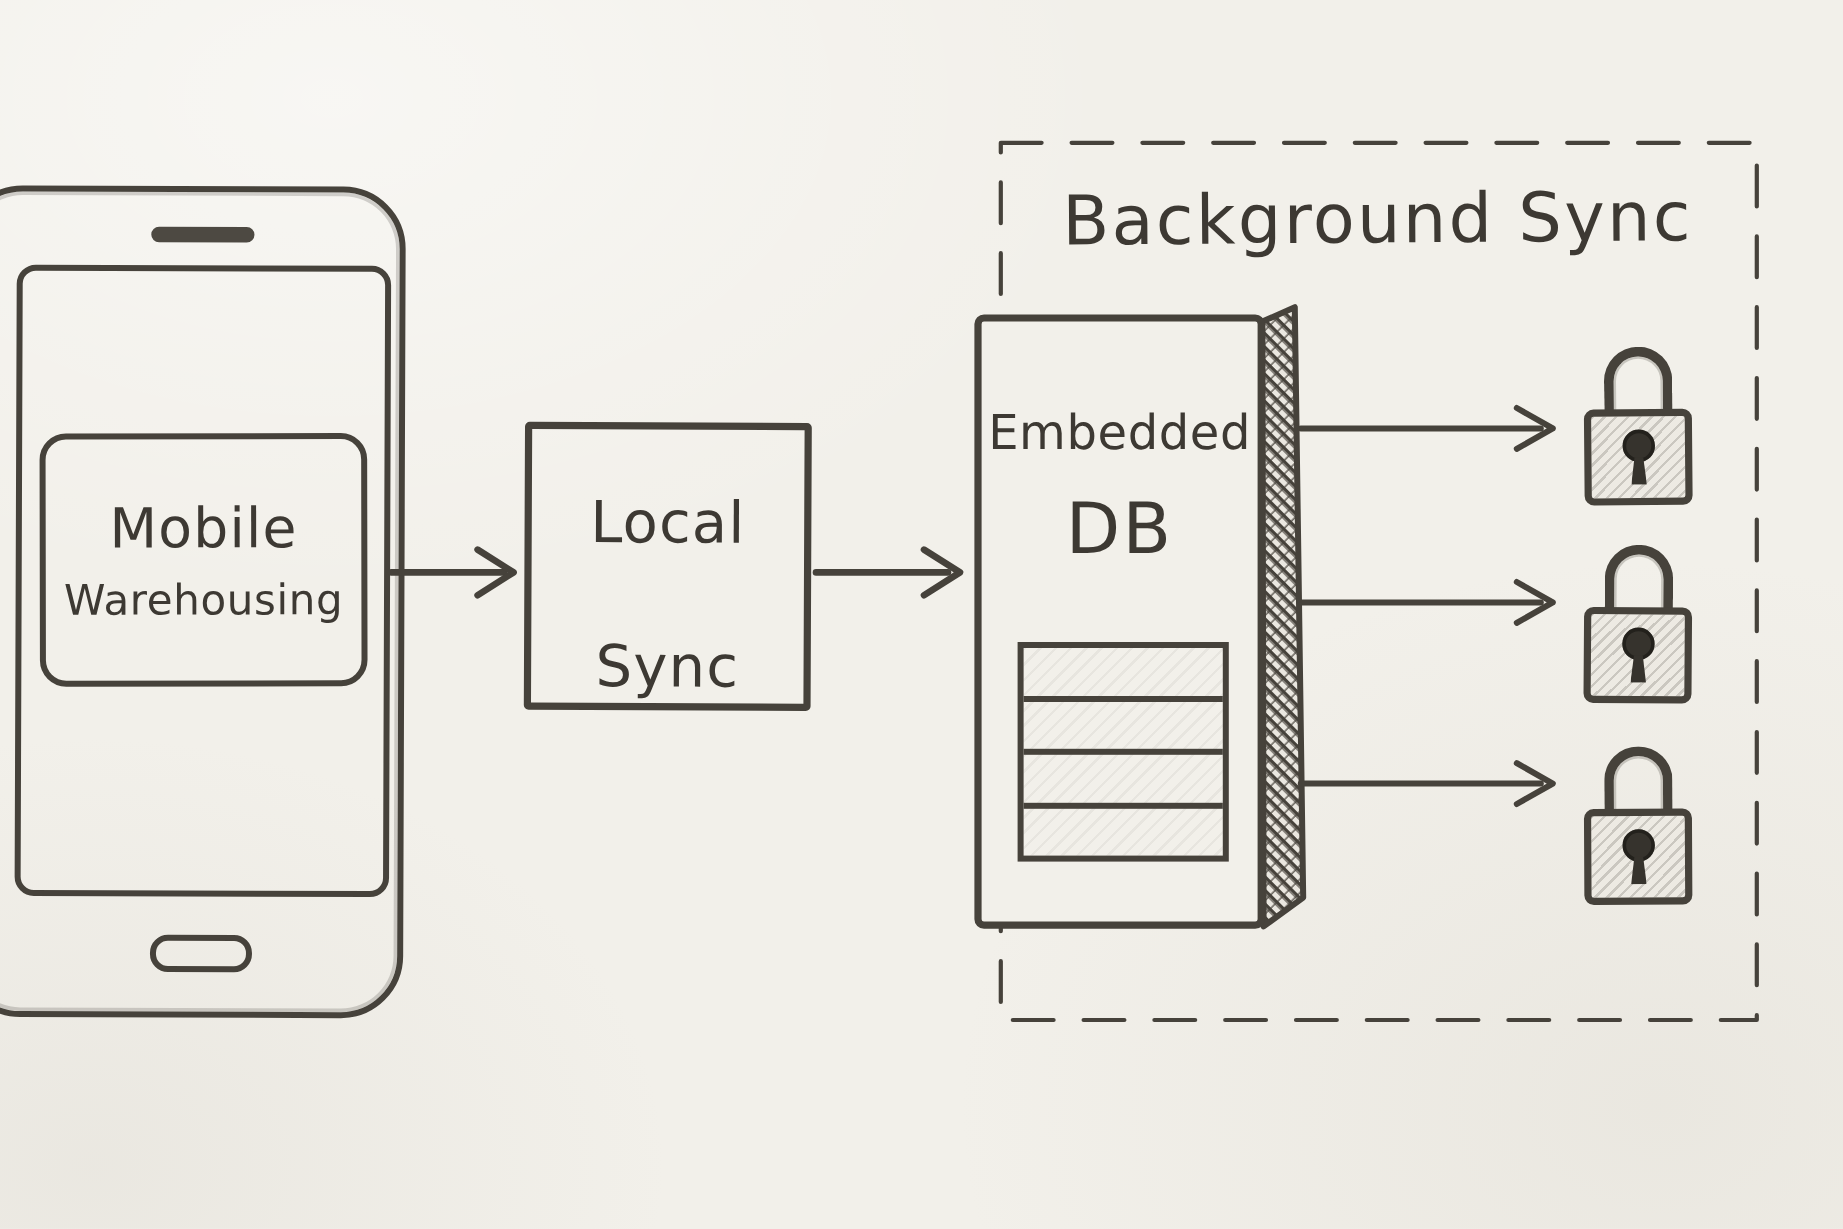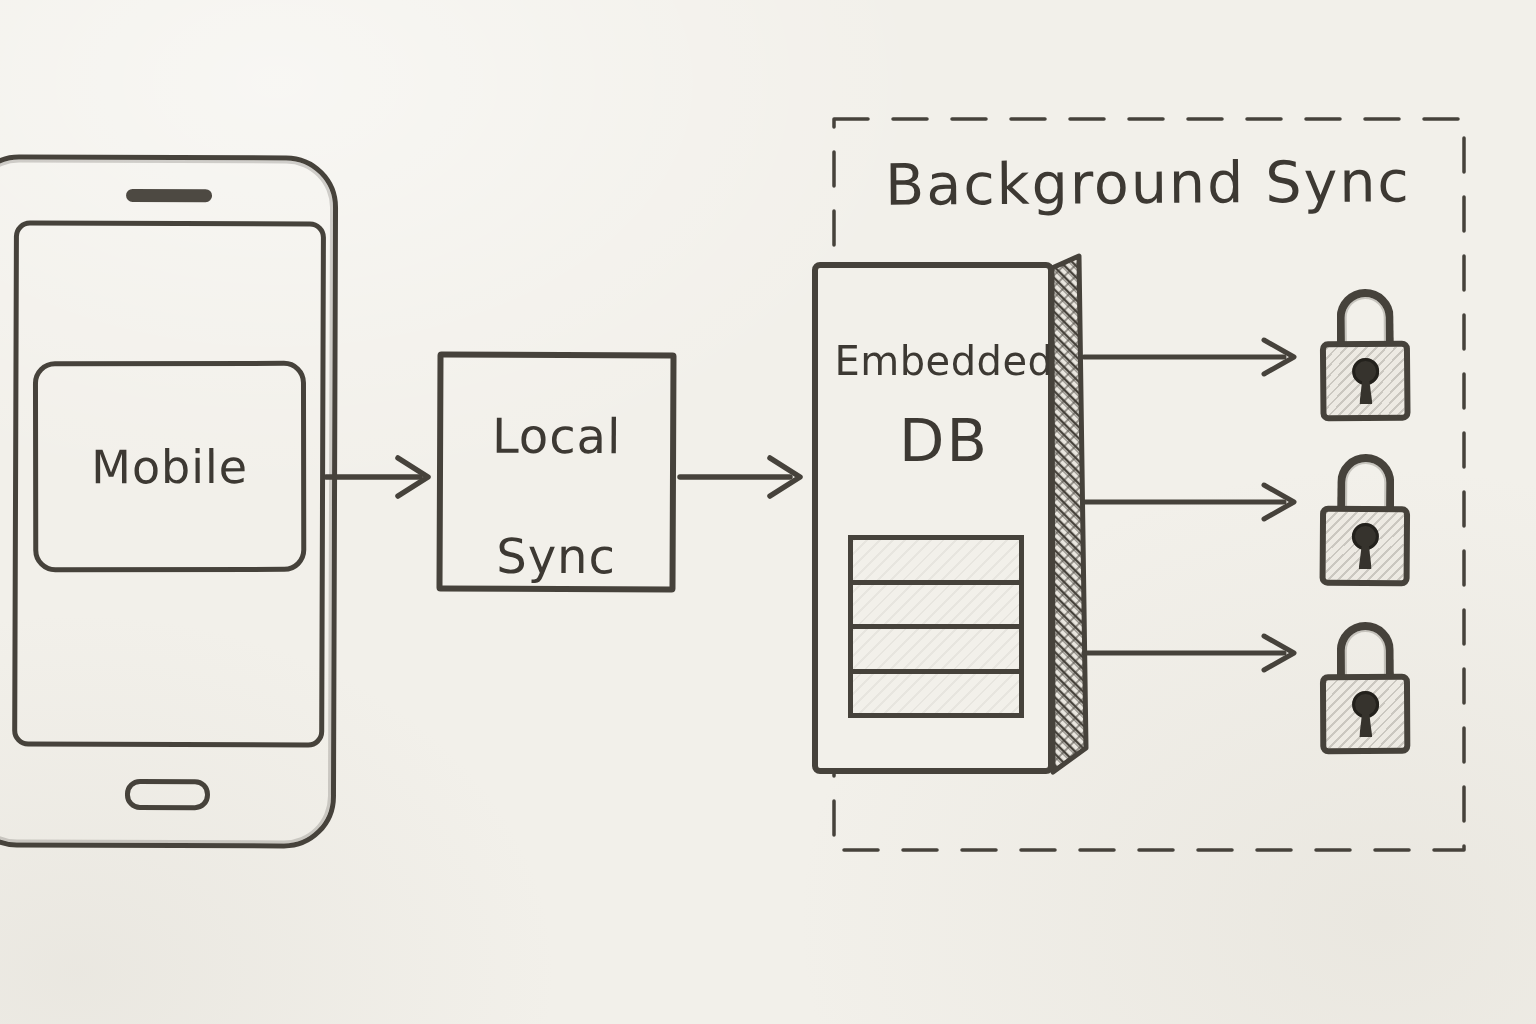--- a/index.html
+++ b/index.html
@@ -66,21 +66,21 @@
   }
 
   
   .db-front {
     left: 812px; top: 262px; width: 242px; height: 512px;
     border: 6px solid var(--ink); border-radius: 8px;
     background: var(--paper);
     z-index: 3;
   }
   .db-label { position: absolute; left: 0; top: 70px; width: 100%;
-    display: flex; flex-direction: column; align-items: center; gap: 22px; margin-left: 11px; }
+    display: flex; flex-direction: column; align-items: center; gap: 22px; }
   .db-label .l1 { font-size: 40px; letter-spacing: 0.5px; }
   .db-label .l2 { font-size: 59px; letter-spacing: 2px; }
   .db-table {
     position: absolute; left: 30px; top: 267px; width: 176px; height: 183px;
     border: 5px solid var(--ink);
     display: flex; flex-direction: column;
     background-image: repeating-linear-gradient(135deg, rgba(90,86,78,0.07) 0 2px, rgba(0,0,0,0) 2px 9px);
   }
   .db-table .row { flex: 1; border-bottom: 5px solid var(--ink); }
   .db-table .row:last-child { border-bottom: none; }
@@ -121,20 +121,21 @@
 <svg class="abs sketch" style="left:831px; top:116px;" width="636" height="738" viewBox="0 0 636 738">
   <rect x="3" y="3" width="630" height="731" fill="none" stroke-width="3.5" stroke-dasharray="34 25"></rect>
 </svg>
 <div class="abs sync-title">Background Sync</div>
 
 <div class="abs phone-frame">
   <div class="abs phone-speaker"></div>
   <div class="abs phone-screen"></div>
   <div class="abs mw-box">
     <div class="l1">Mobile</div>
+    <div class="l2">Warehousing</div>
   </div>
   <div class="abs phone-home"></div>
 </div>
 
 <svg class="abs sketch" style="left:322px; top:453px;" width="116" height="48" viewBox="0 0 116 48">
   <line x1="4" y1="24" x2="98" y2="24" stroke-width="5.5" fill="none"></line>
   <polyline points="76,5 106,24 76,43" fill="none" stroke-width="5.5"></polyline>
 </svg>
 
 <div class="abs queue-box">

